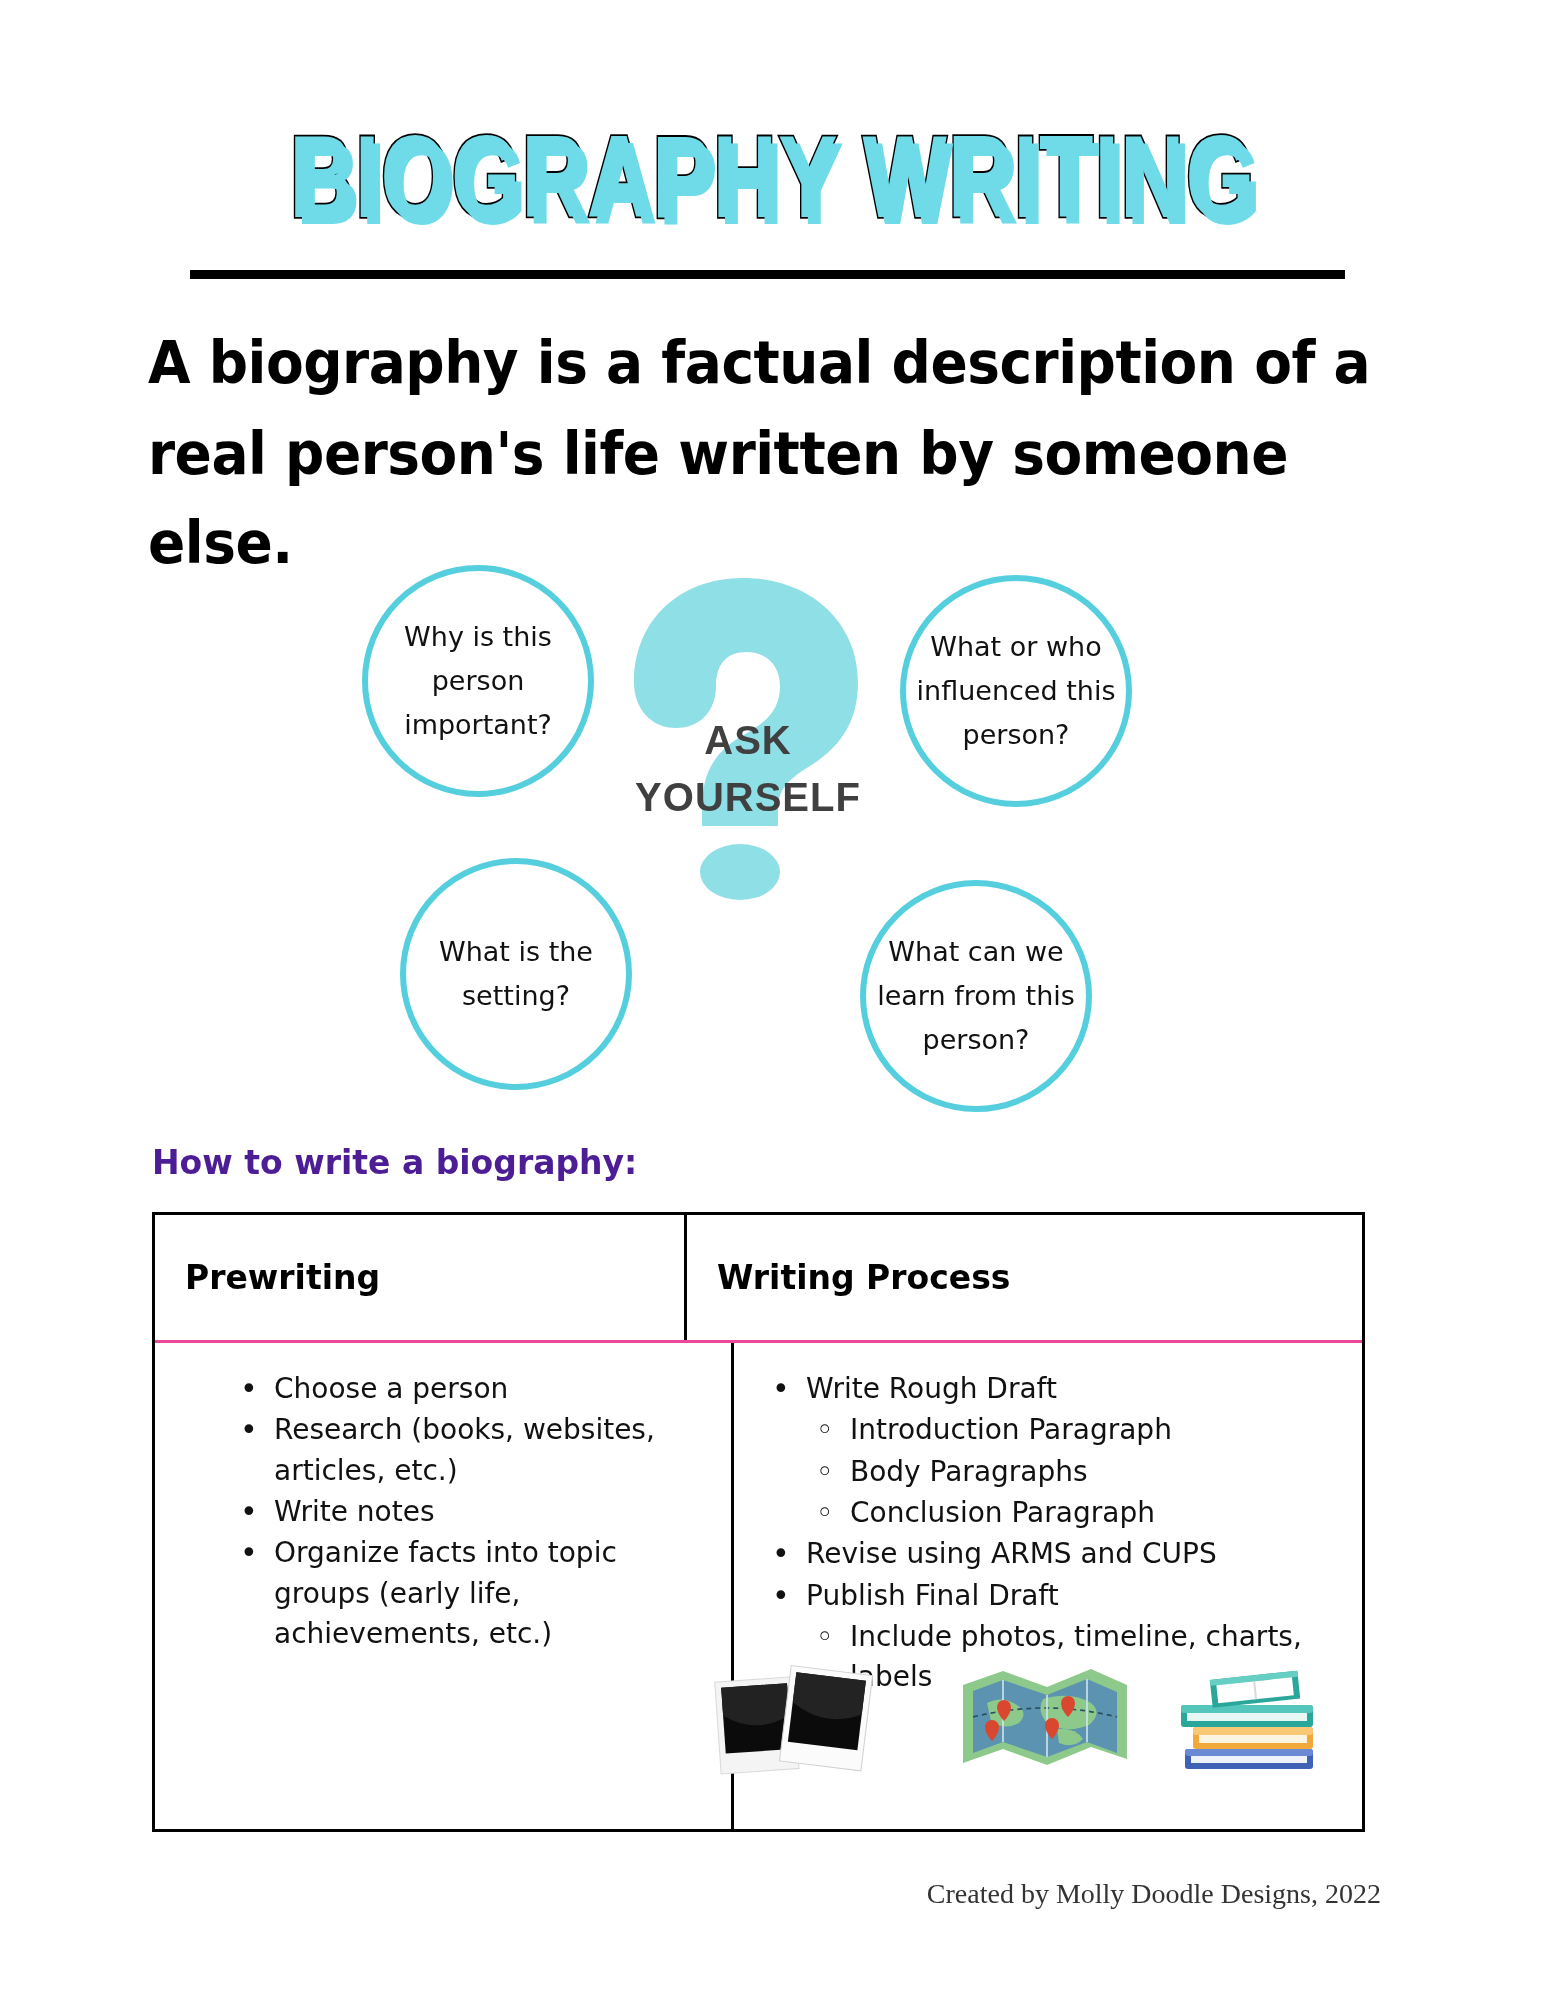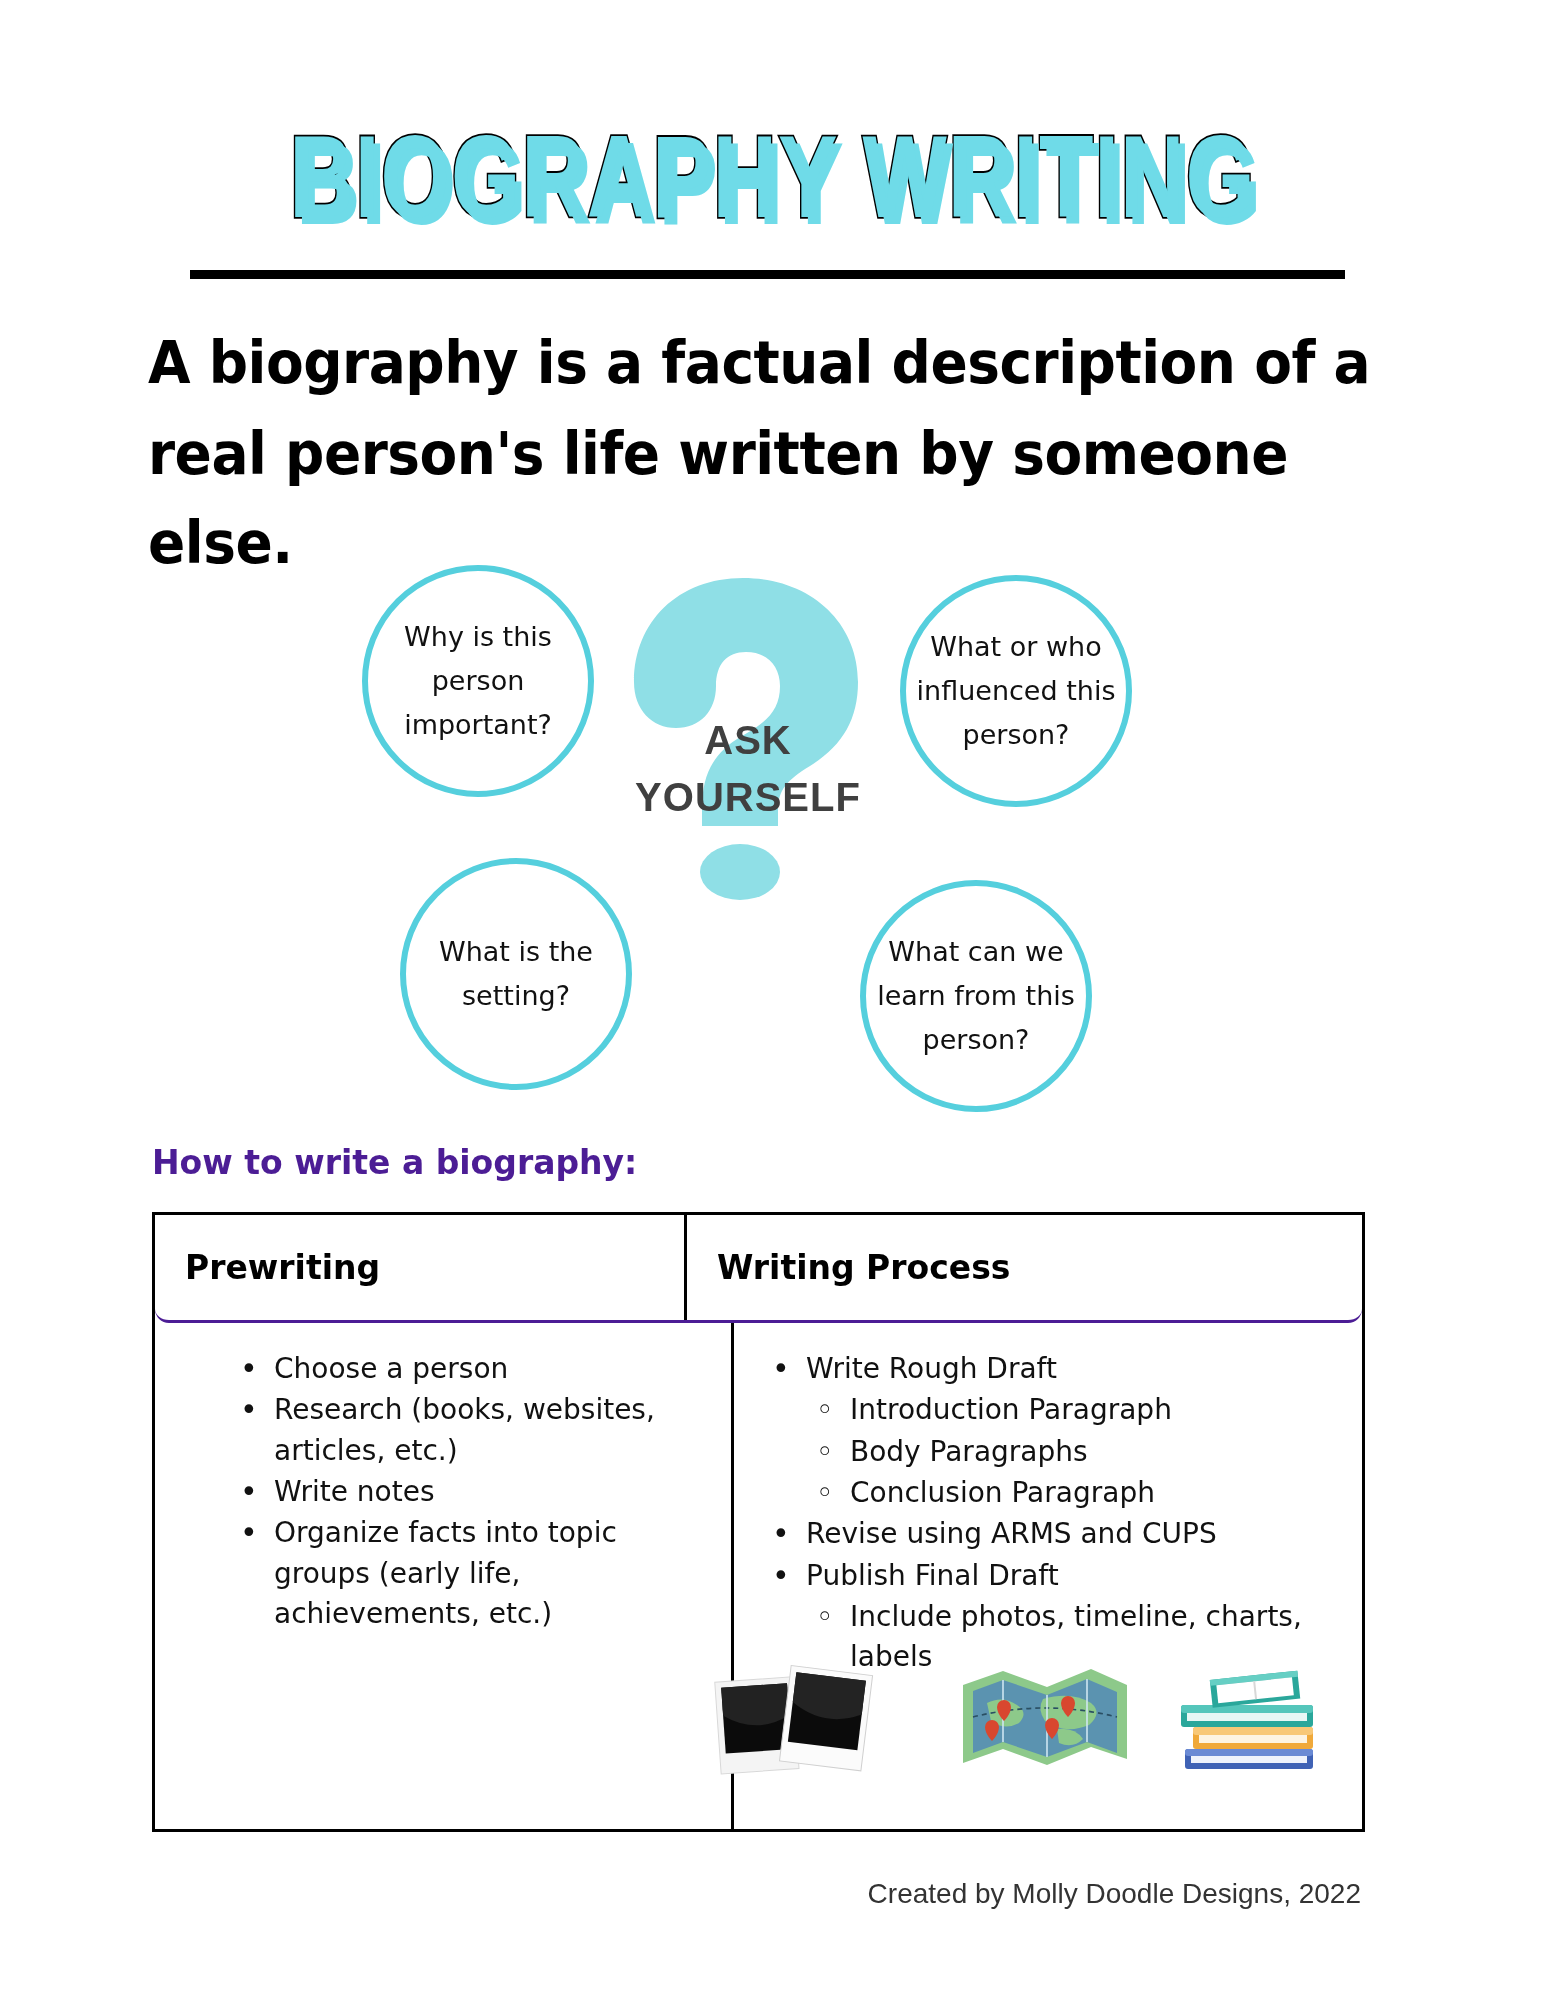--- a/index.html
+++ b/index.html
@@ -141,23 +141,22 @@
     top: 1212px;
     width: 1213px;
     height: 620px;
     border: 3px solid #000000;
     display: flex;
     flex-direction: column;
     background: #ffffff;
   }
   .tbl-head {
     display: flex;
-    height: 108px;
-    border-bottom: 3px solid #4c1d95;
-    border-radius: 14px;
+    height: 128px;
+    border-bottom: 3px solid #ec4899;
   }
   .tbl-body {
     display: flex;
     flex: 1;
     padding-left: 47px;
   }
   .col-l { width: 532px; border-right: 3px solid #000000; }
   .col-r { flex: 1; }
 
   .th {
@@ -218,23 +217,23 @@
     height: 125px;
   }
   .clip svg { width: 100%; height: 100%; display: block; }
   .clip-photos { left: 0px;   top: 2px;  }
   .clip-map    { left: 245px; top: 0px;  }
   .clip-books  { left: 455px; top: 2px;  }
 
   
   .footer {
     position: absolute;
-    right: 184px;
+    right: 164px;
     top: 1878px;
-    font-family: Liberation Sans, sans-serif;
+    font-family: Liberation Serif, serif;
     font-size: 28px;
     color: #333333;
   }
 </style>
 </head>
 <body>
 
 <div class="page">
 
   <div class="title-wrap">

